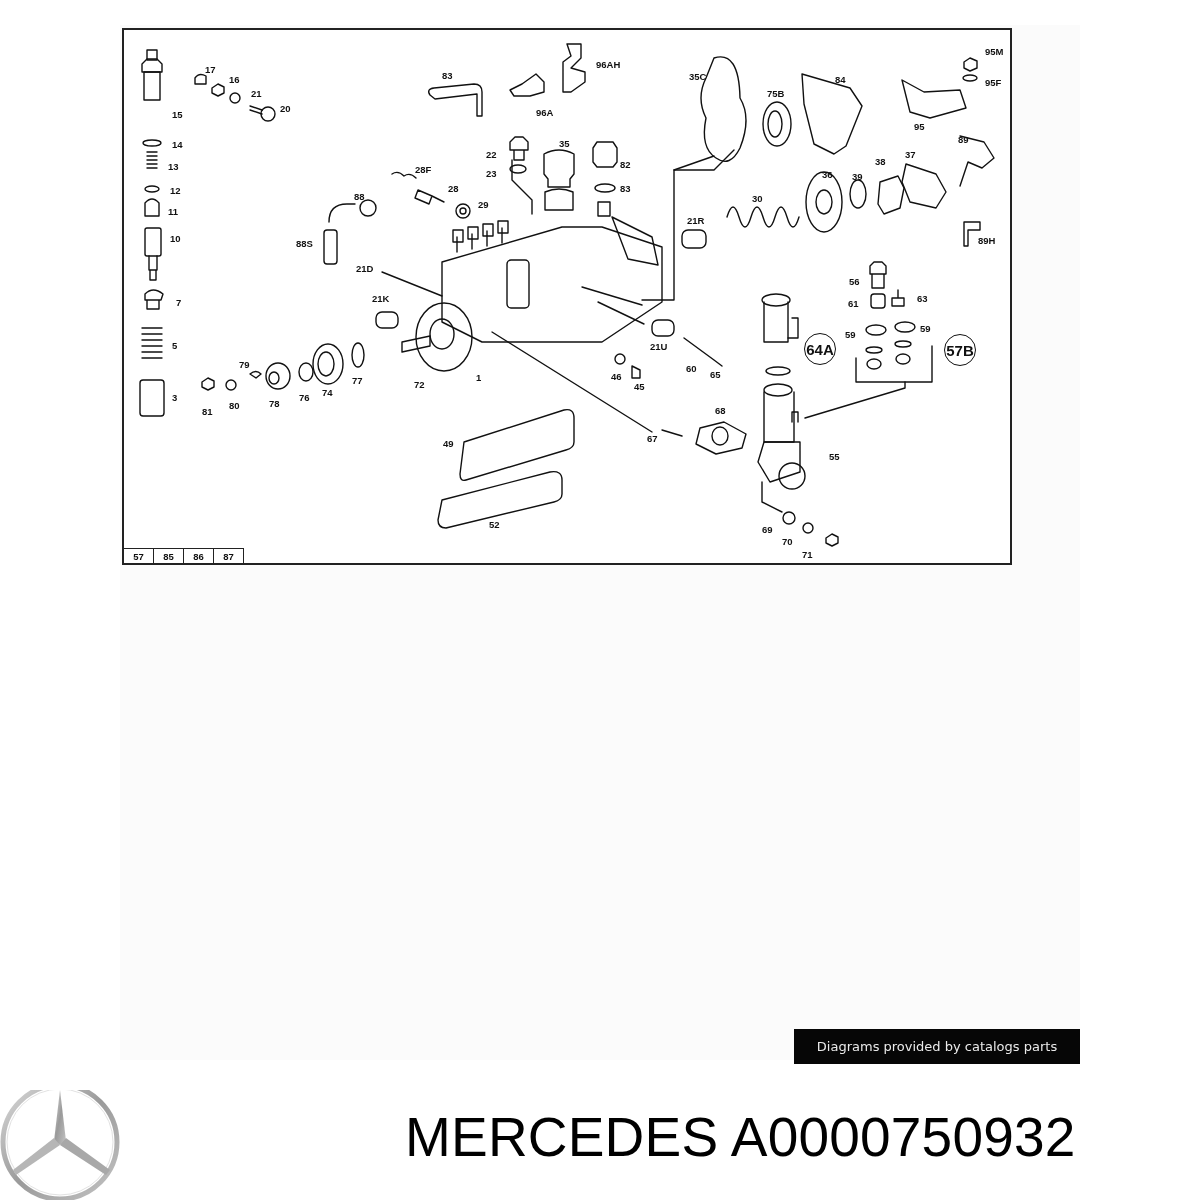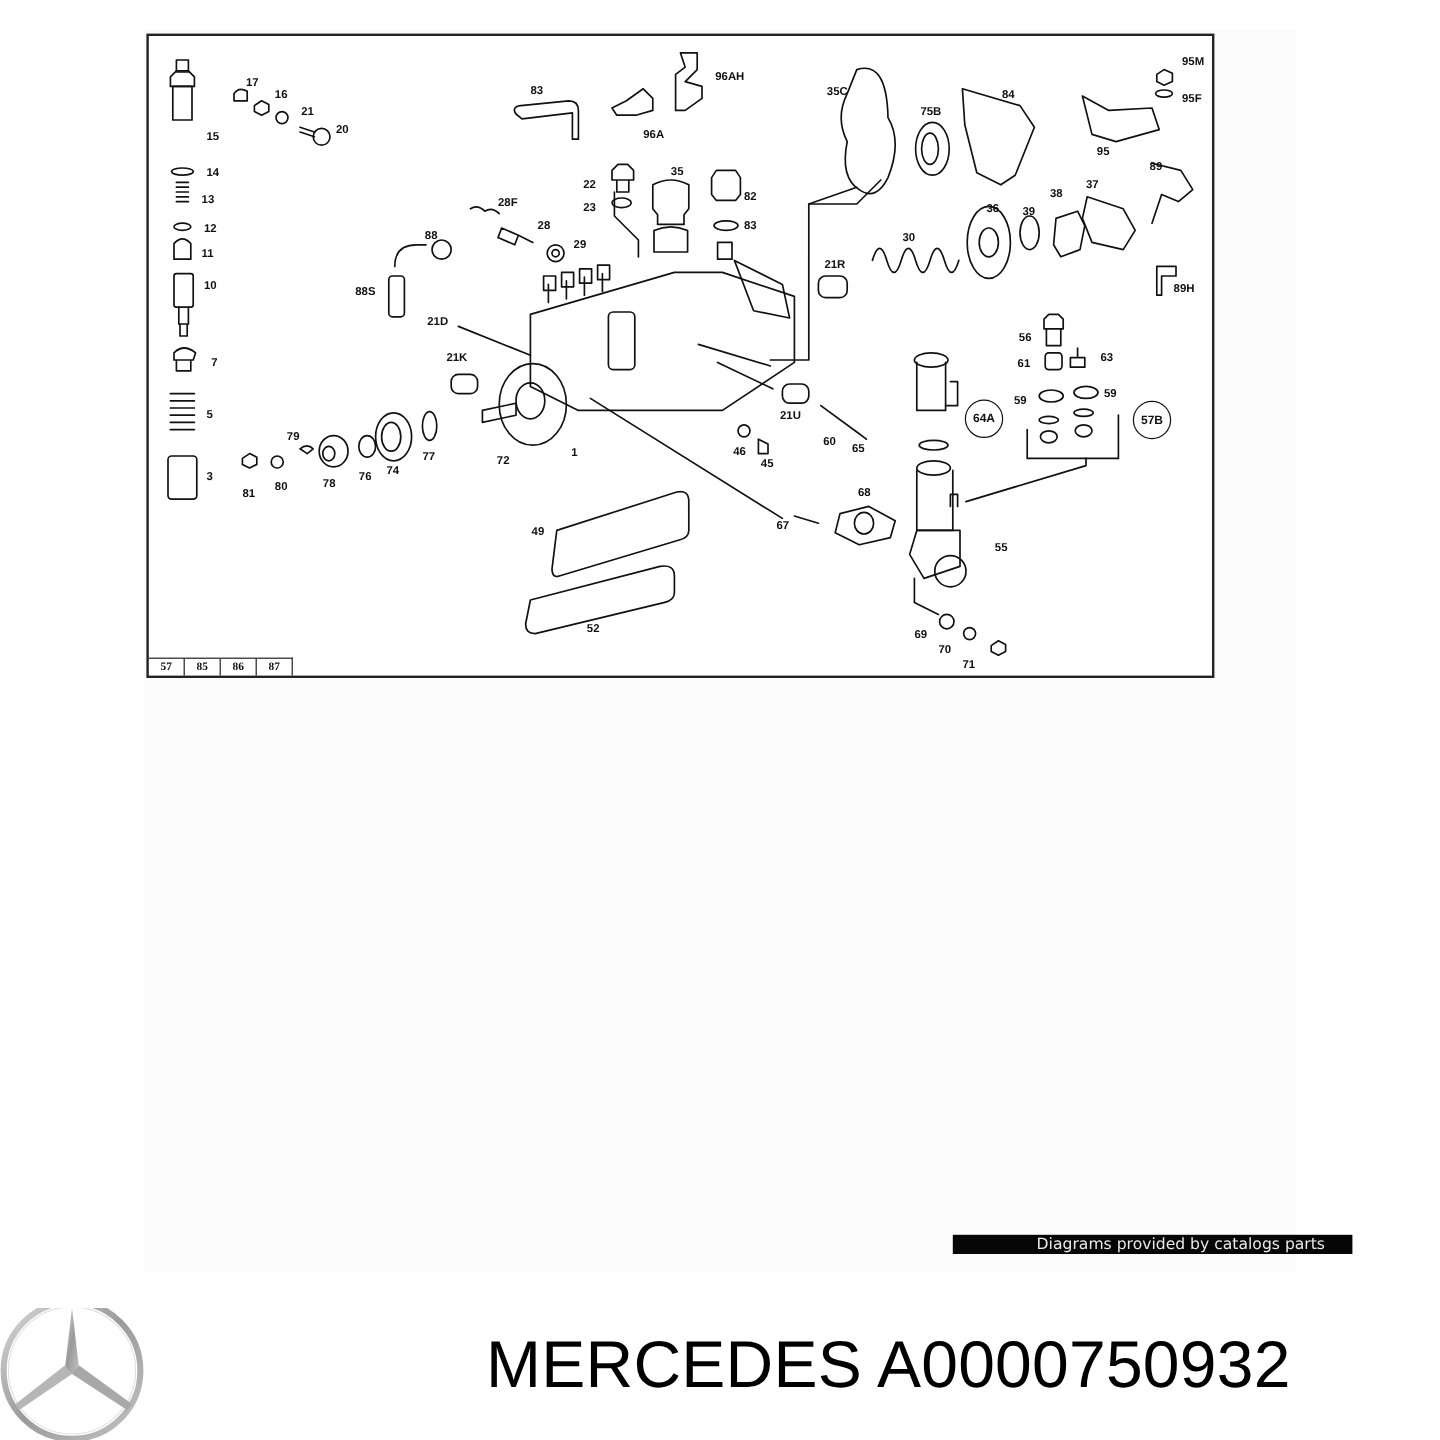--- a/index.html
+++ b/index.html
@@ -1,25 +1,25 @@
 <!DOCTYPE html>
 <html><head>
 <meta charset="utf-8">
 <style>
   html,body{margin:0;padding:0;background:#ffffff;}
   body{width:1200px;height:1200px;position:relative;overflow:hidden;font-family:"Liberation Sans",sans-serif;}
   .panel{position:absolute;left:120px;top:25px;width:960px;height:1035px;background:#fbfbfb;}
   .frame{position:absolute;left:122px;top:28px;width:890px;height:537px;border:2px solid #222;background:#ffffff;box-sizing:border-box;}
   .lbl{position:absolute;font-family:"Liberation Sans",sans-serif;font-weight:bold;font-size:9.5px;color:#111;white-space:nowrap;line-height:1;}
-  .circ{position:absolute;border:1.5px solid #111;border-radius:50%;display:flex;align-items:center;justify-content:center;font-weight:bold;font-size:10px;color:#111;background:#fff;}
-  .legend{position:absolute;left:0;bottom:0;display:flex;border-top:1.5px solid #222;border-right:1.5px solid #222;font-family:Liberation Serif, serif;}
+  .circ{position:absolute;border:1.5px solid #111;border-radius:50%;display:flex;align-items:center;justify-content:center;font-weight:bold;font-size:15px;color:#111;background:#fff;}
+  .legend{position:absolute;left:0;bottom:0;display:flex;border-top:1.5px solid #222;border-right:1.5px solid #222;}
   .legend div{width:29px;height:14px;border-left:1.5px solid #222;font-weight:bold;font-size:9.5px;display:flex;align-items:center;justify-content:center;color:#111;}
   .legend div:first-child{border-left:none;}
   svg.draw{position:absolute;left:0;top:0;}
-  .credit{position:absolute;left:794px;top:1029px;width:286px;height:16px;background:#060606;color:#eaeaea;font-family:"DejaVu Sans",sans-serif;font-size:13px;display:flex;align-items:center;justify-content:center;padding-left:47px;}
+  .credit{position:absolute;left:794px;top:1029px;width:286px;height:35px;background:#060606;color:#eaeaea;font-family:"DejaVu Sans",sans-serif;font-size:13px;display:flex;align-items:center;justify-content:center;}
   .title{position:absolute;left:405px;top:1110px;font-family:"Liberation Sans",sans-serif;font-size:55px;color:#000;line-height:1;letter-spacing:0.2px;white-space:nowrap;}
   .logo{position:absolute;left:0;top:1090px;width:125px;height:110px;}
 </style>
 </head>
 <body>
 
 <div class="panel"></div>
 
 <div class="frame">
   <svg class="draw" width="890" height="537" viewBox="122 28 890 537">

